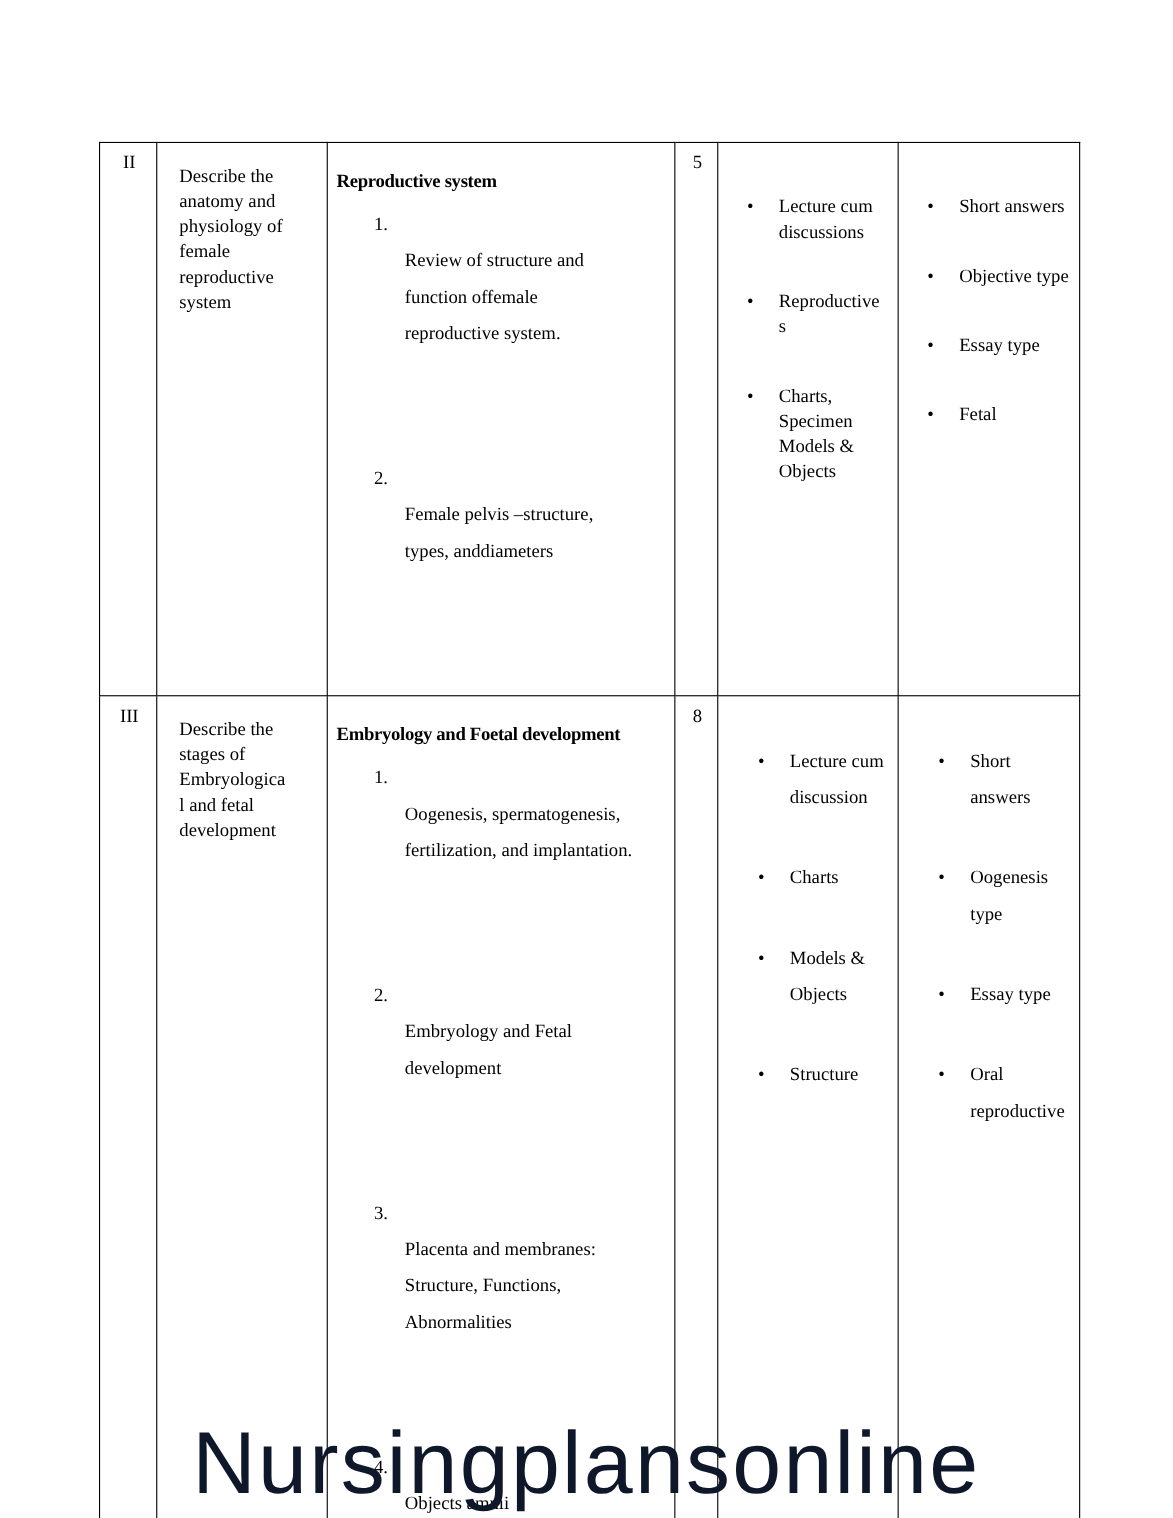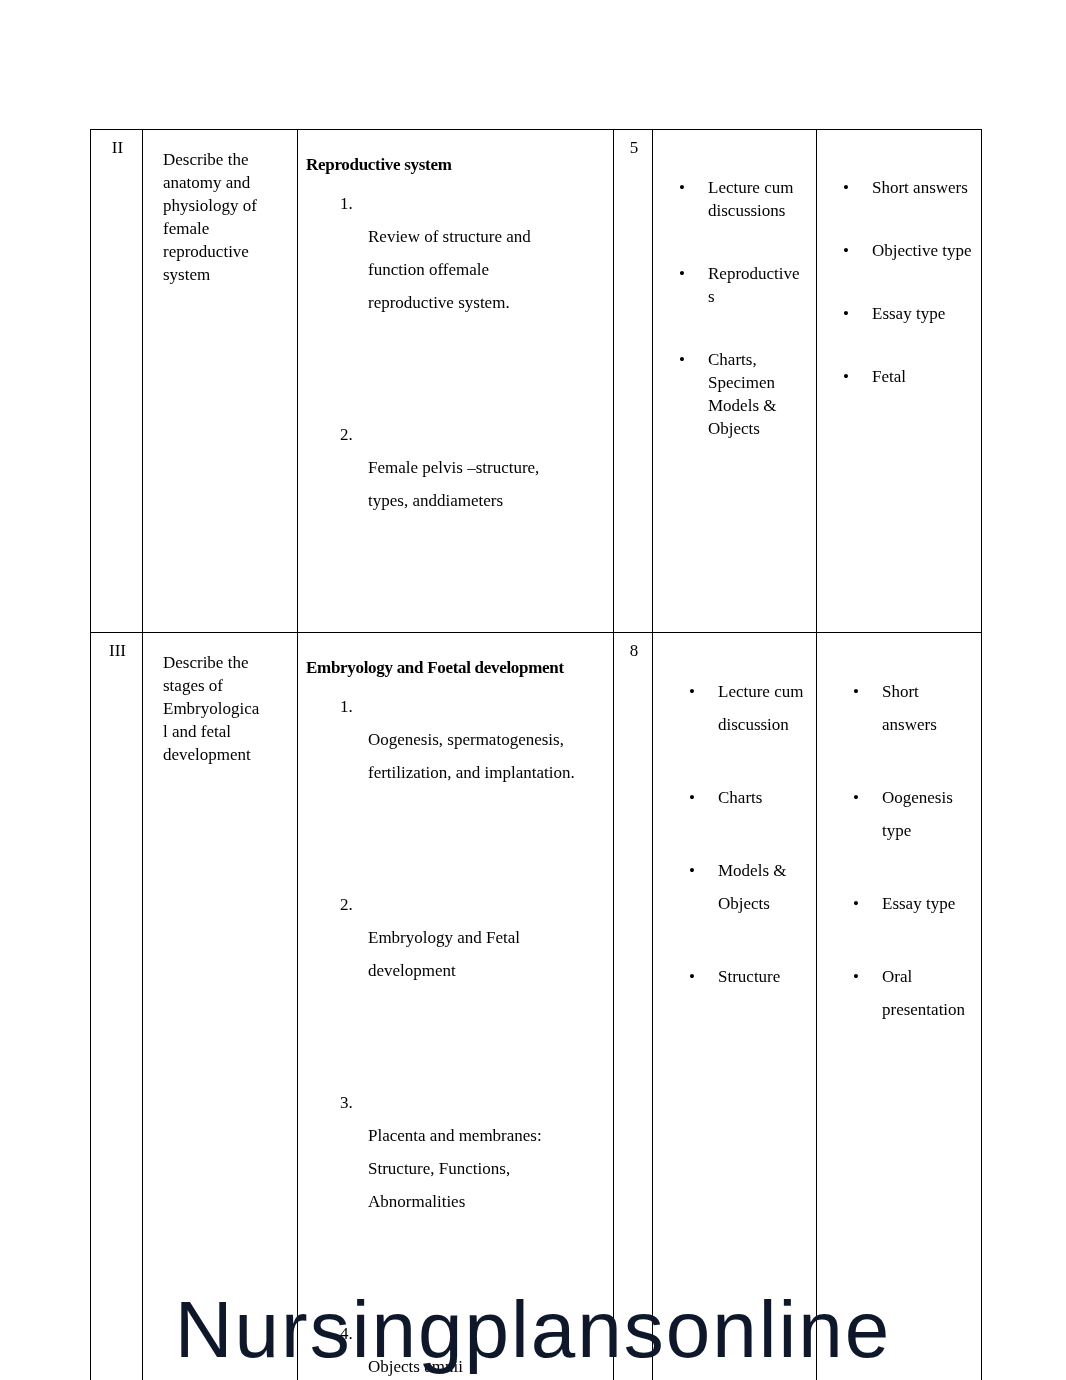--- a/index.html
+++ b/index.html
@@ -223,21 +223,21 @@
       </td>
       <td class="c-bullets db ind-b">
         <ul class="b-list">
 
         <li class="b-item">Short
 answers</li>
             <li class="b-item">Oogenesis
 type</li>
             <li class="b-item">Essay type</li>
             <li class="b-item">Oral
-presentation</li>
+reproductive</li>
           </ul>
       </td>
     </tr>
 
   </tbody>
 </table>
 
 <div class="watermark">Nursingplansonline</div>
 
 </body></html>

